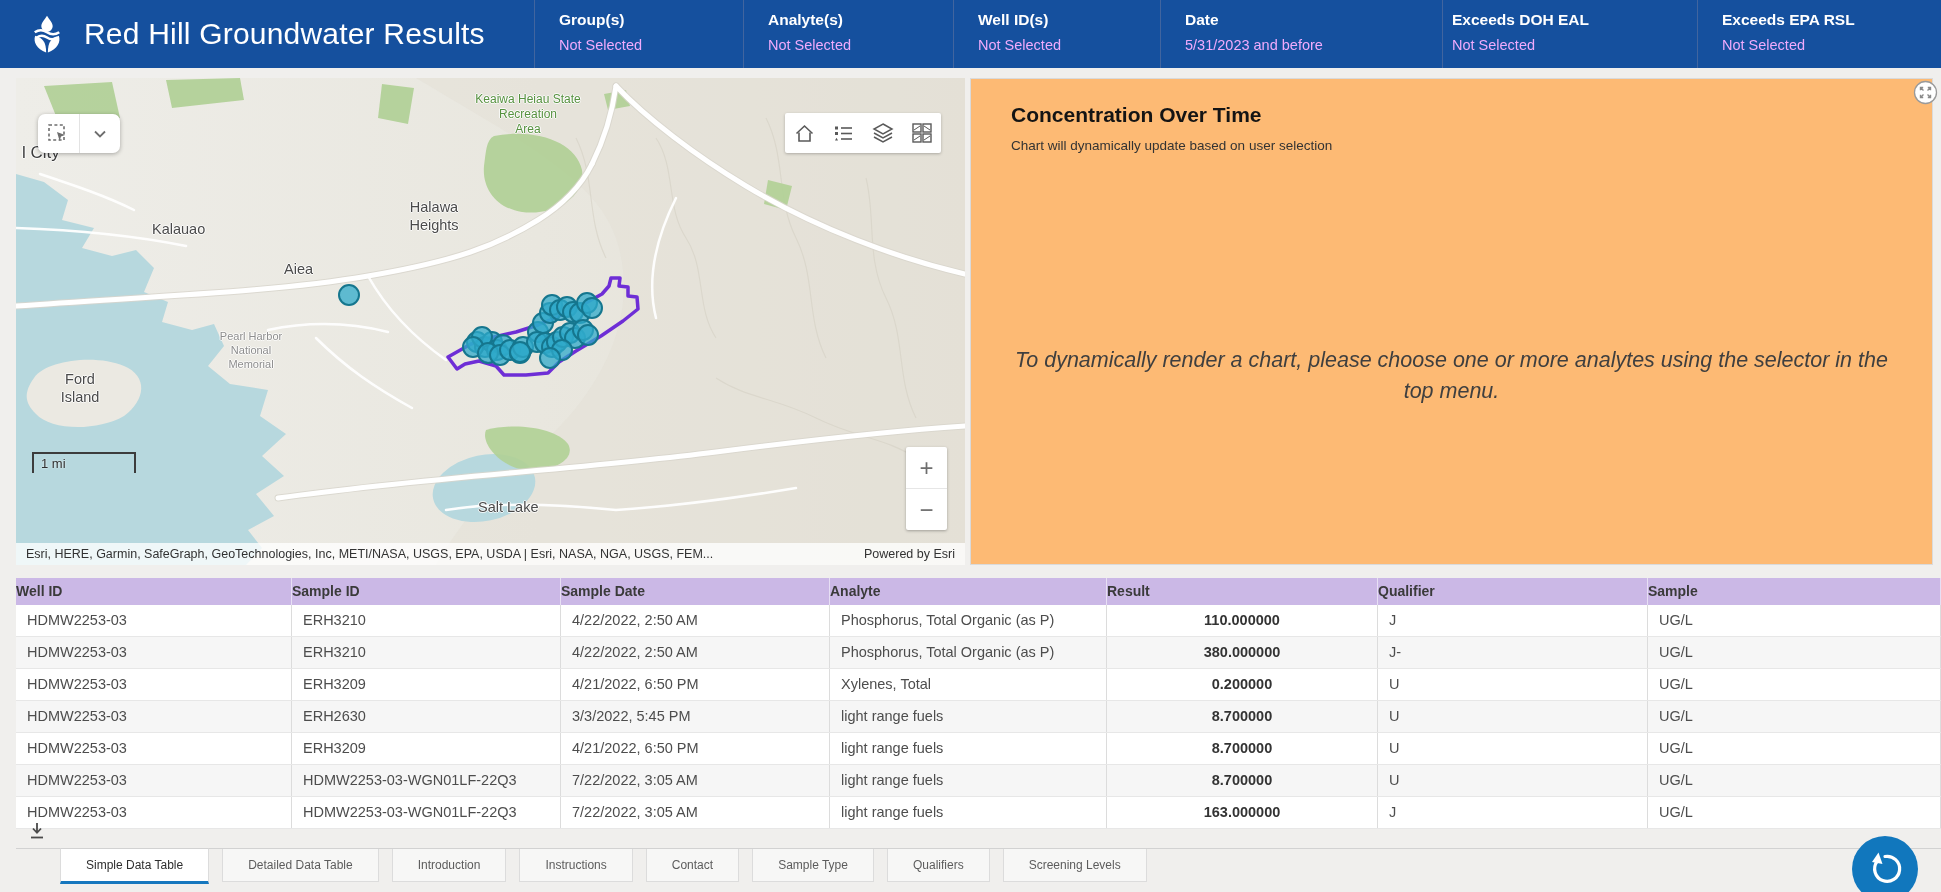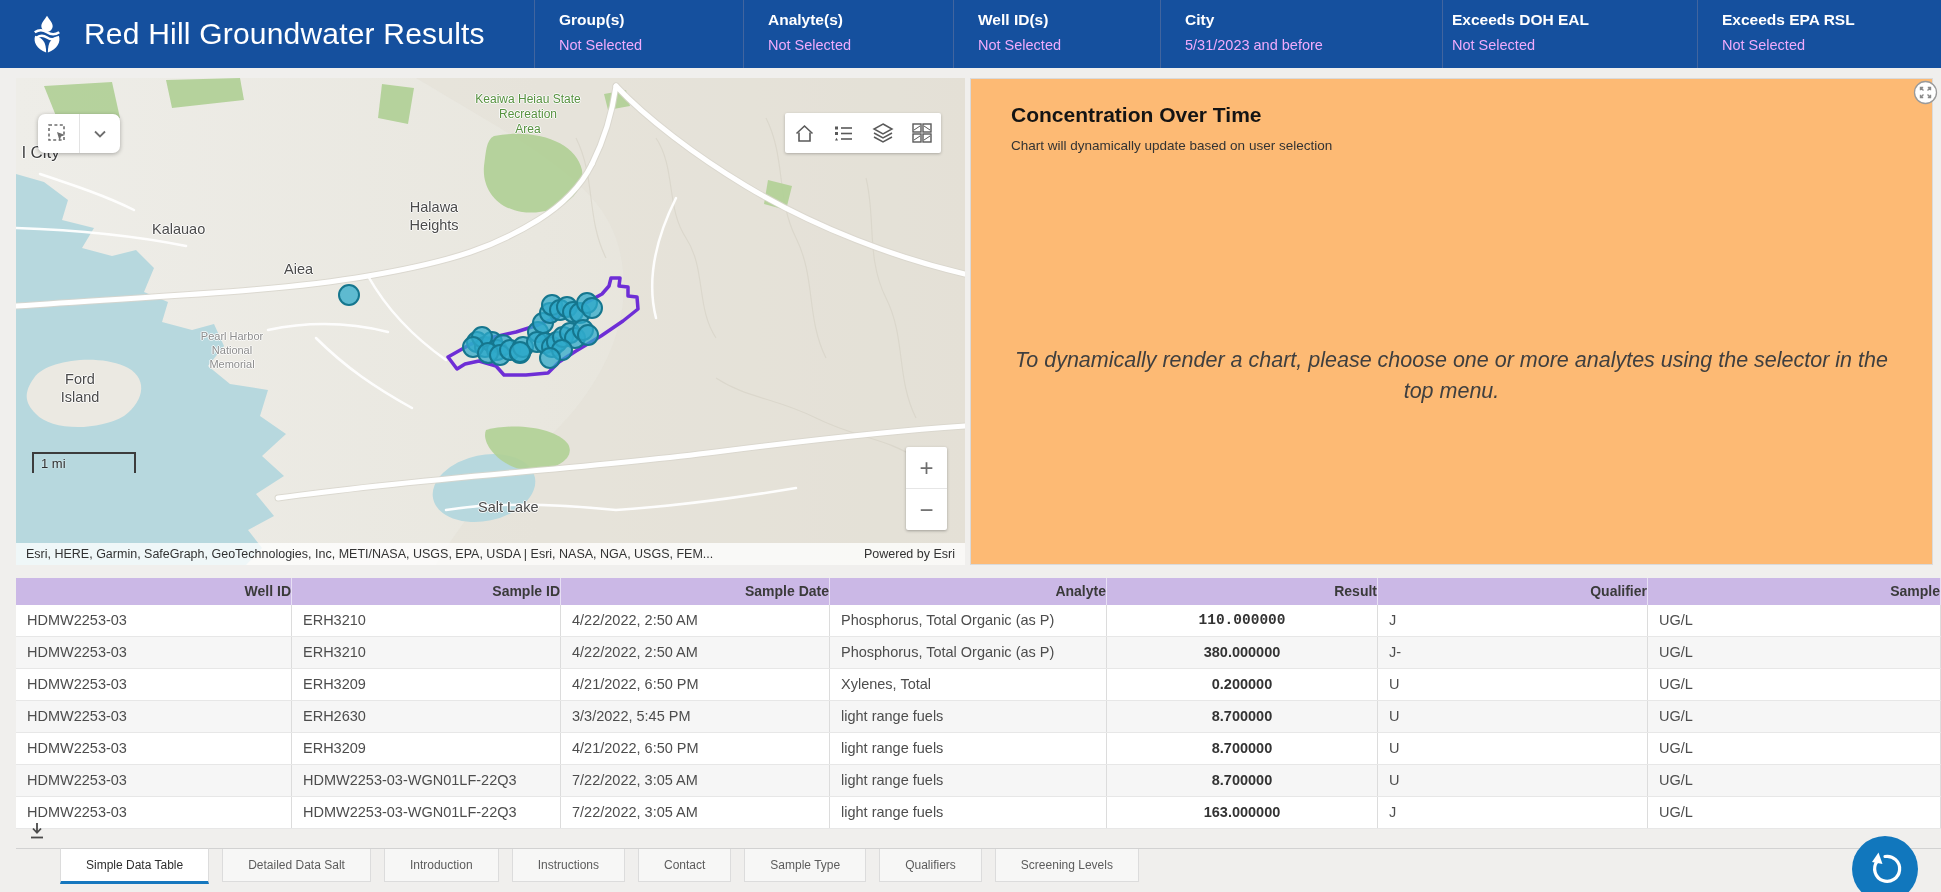--- a/index.html
+++ b/index.html
@@ -53,21 +53,21 @@
   .chart-title{margin:24px 0 0 40px;font-size:21px;font-weight:bold;color:#141414;}
   .chart-sub{margin:11px 0 0 40px;font-size:13.5px;color:#333;}
   .chart-msg{position:absolute;top:266px;left:28px;right:28px;text-align:center;font-size:21.5px;
              font-style:italic;color:#3f3f3f;line-height:1.45;}
   .expand-btn{position:absolute;left:1913px;top:80px;width:25px;height:25px;cursor:pointer;}
 
   
   .data-table{position:absolute;left:16px;top:578px;width:1925px;background:#fff;}
   .thead{display:flex;height:27px;background:#cbb8e6;}
   .th{box-sizing:border-box;border-right:1px solid rgba(255,255,255,.55);font-size:14px;font-weight:bold;
-      color:#3a3a3a;text-align:right;line-height:27px;overflow:hidden;}
+      color:#3a3a3a;text-align:left;line-height:27px;overflow:hidden;}
   .tr{display:flex;height:31px;border-bottom:1px solid #e7e7e7;background:#fff;}
   .tr.alt{background:#f6f6f6;}
   .td{box-sizing:border-box;border-right:1px solid #dcdcdc;font-size:14.5px;color:#4d4d4d;
       line-height:30px;padding-left:11px;overflow:hidden;white-space:nowrap;}
   .td.result{text-align:center;font-weight:bold;color:#333;padding-left:0;}
 
   
   .download{position:absolute;left:28px;top:822px;width:20px;height:20px;cursor:pointer;}
   .tabbar{position:absolute;left:16px;top:848px;width:1925px;height:44px;border-top:1px solid #d2d2d2;
           display:flex;align-items:flex-start;padding-left:44px;box-sizing:border-box;background:transparent;}
@@ -99,21 +99,21 @@
       </div>
       <div class="filter" style="width: 210px;">
         <span class="flabel">Analyte(s)</span>
         <span class="fvalue">Not Selected</span>
       </div>
       <div class="filter" style="width: 207px;">
         <span class="flabel">Well ID(s)</span>
         <span class="fvalue">Not Selected</span>
       </div>
       <div class="filter" style="width: 282px;">
-        <span class="flabel">City</span>
+        <span class="flabel">Date</span>
         <span class="fvalue">5/31/2023 and before</span>
       </div>
       <div class="filter" style="width: 255px; padding-left: 9px;">
         <span class="flabel">Exceeds DOH EAL</span>
         <span class="fvalue">Not Selected</span>
       </div>
       <div class="filter" style="width: 244px;">
         <span class="flabel">Exceeds EPA RSL</span>
         <span class="fvalue">Not Selected</span>
       </div>
@@ -212,21 +212,21 @@
         <circle cx="504" cy="274" r="10" fill="#2fa9c9" fill-opacity="0.75" stroke="#15768e" stroke-width="2"></circle>
       </g>
   </svg>
 
   <div id="map-labels">
       <div class="map-label lbl-city" style="left: 6px; top: 64px;">l City</div>
       <div class="map-label lbl-place" style="left: 136px; top: 142px;">Kalauao</div>
       <div class="map-label lbl-place" style="left: 268px; top: 182px;">Aiea</div>
       <div class="map-label lbl-place-c" style="left: 418px; top: 120px;">Halawa
 Heights</div>
-      <div class="map-label lbl-small-c" style="left: 216px; top: 252px;">Pearl Harbor
+      <div class="map-label lbl-small-c" style="left: 235px; top: 252px;">Pearl Harbor
 National
 Memorial</div>
       <div class="map-label lbl-place-c" style="left: 64px; top: 292px;">Ford
 Island</div>
       <div class="map-label lbl-place" style="left: 462px; top: 420px;">Salt Lake</div>
       <div class="map-label lbl-park-c" style="left: 512px; top: 14px;">Keaiwa Heiau State
 Recreation
 Area</div>
     </div>
 
@@ -326,21 +326,21 @@
       <div class="th" style="width: 271px;">Result</div>
       <div class="th" style="width: 270px;">Qualifier</div>
       <div class="th" style="width: 293px;">Sample</div>
     </div>
   <div id="tbody">
       <div class="tr">
         <div class="td" style="width: 276px;">HDMW2253-03</div>
         <div class="td" style="width: 269px;">ERH3210</div>
         <div class="td" style="width: 269px;">4/22/2022, 2:50 AM</div>
         <div class="td" style="width: 277px;">Phosphorus, Total Organic (as P)</div>
-        <div class="td result" style="width: 271px; font-family: Liberation Mono, monospace;">110.000000</div>
+        <div class="td result" style="width: 271px;">110.000000</div>
         <div class="td" style="width: 270px;">J</div>
         <div class="td" style="width: 293px;">UG/L</div>
       </div>
       <div class="tr alt">
         <div class="td" style="width: 276px;">HDMW2253-03</div>
         <div class="td" style="width: 269px;">ERH3210</div>
         <div class="td" style="width: 269px;">4/22/2022, 2:50 AM</div>
         <div class="td" style="width: 277px;">Phosphorus, Total Organic (as P)</div>
         <div class="td result" style="width: 271px;">380.000000</div>
         <div class="td" style="width: 270px;">J-</div>
@@ -396,21 +396,21 @@
 
 <div class="download">
   <svg width="18" height="18" viewBox="0 0 18 18">
     <path d="M9,1 L9,10 M5,6.5 L9,10.8 L13,6.5" fill="none" stroke="#4a4a4a" stroke-width="1.8"></path>
     <line x1="3" y1="15.5" x2="15" y2="15.5" stroke="#4a4a4a" stroke-width="1.8"></line>
   </svg>
 </div>
 
 <div class="tabbar" id="tabbar">
     <div class="tab active">Simple Data Table</div>
-    <div class="tab">Detailed Data Salt</div>
+    <div class="tab">Detailed Data Table</div>
     <div class="tab">Introduction</div>
     <div class="tab">Instructions</div>
     <div class="tab">Contact</div>
     <div class="tab">Sample Type</div>
     <div class="tab">Qualifiers</div>
     <div class="tab">Screening Levels</div>
   </div>
 
 <div class="reset-btn">
   <svg width="40" height="40" viewBox="0 0 40 40">

